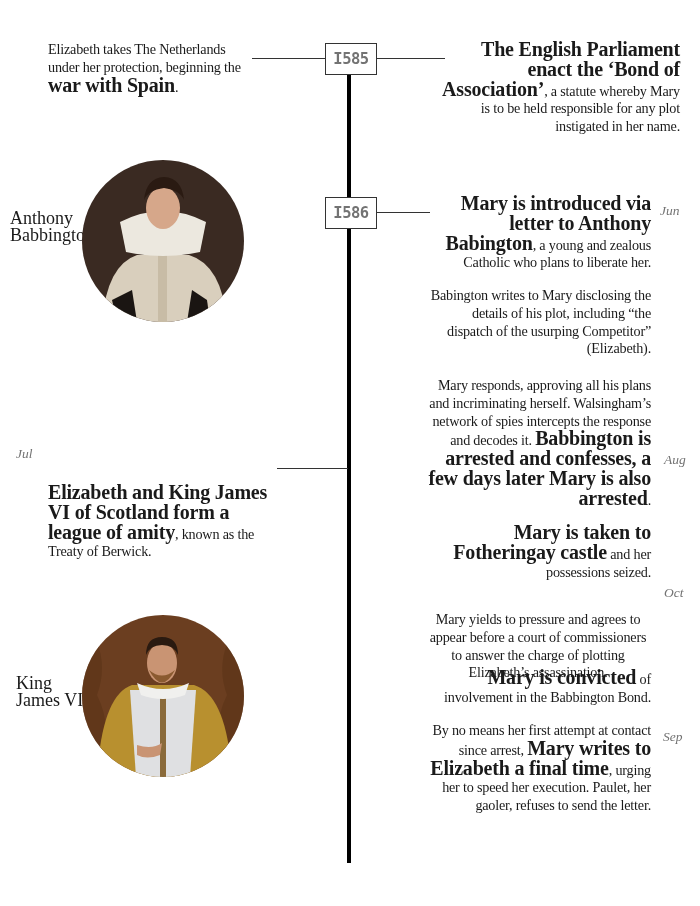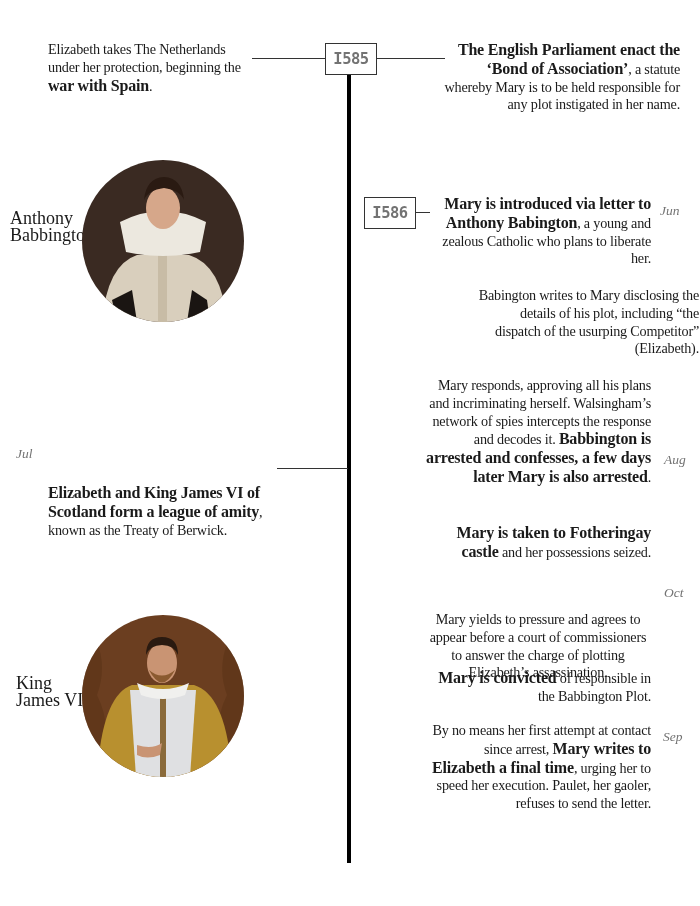--- a/index.html
+++ b/index.html
@@ -1,21 +1,21 @@
 <!DOCTYPE html>
 <html><head>
 <meta charset="utf-8">
 <style>
   html, body { margin:0; padding:0; background:#ffffff; }
   body { width:700px; height:906px; position:relative; overflow:hidden;
          font-family:"DejaVu Serif","Liberation Serif",serif; color:#1a1a1a; }
   .abs { position:absolute; }
   .txt { font-family:"Liberation Serif","DejaVu Serif",serif; font-size:14.2px; line-height:17.8px; letter-spacing:-0.2px; }
   .right { text-align:right; }
-  .b { font-weight:bold; font-size:16px;text-align:center; }
+  .b { font-weight:bold; font-size:20px;text-align:center; }
   .month { font-family:"Liberation Serif",serif; font-style:italic; font-size:13.5px; color:#737373; }
   .label { font-family:"Liberation Serif",serif; font-size:18px; line-height:17px; color:#1a1a1a; }
   .spine { left:347px; top:75px; width:4px; height:788px; background:#000; }
   .hline { height:1px; background:#333; }
   .yearbox { width:50px; height:30px; border:1.5px solid #333; background:#fff;
              font-family:"DejaVu Sans Mono","Liberation Mono",monospace; font-size:15.5px; font-weight:bold;
              text-align:center; line-height:30px; color:#737373; letter-spacing:-0.5px; }
   .portrait { border-radius:50%; overflow:hidden; }
 </style>
 </head>
@@ -46,47 +46,47 @@
     <path d="M30 140 L50 130 L55 162 L35 162 Z" fill="#1a1512"></path>
     <path d="M125 140 L110 130 L105 162 L128 162 Z" fill="#1a1512"></path>
     <rect x="76" y="95" width="9" height="67" fill="#c8bca6"></rect>
     <path d="M38 62 Q81 40 124 62 L118 92 Q81 100 44 92 Z" fill="#ece8df"></path>
     <ellipse cx="81" cy="48" rx="17" ry="21" fill="#d6a78a"></ellipse>
     <path d="M62 40 Q64 18 82 17 Q100 18 102 40 Q98 30 82 28 Q66 30 62 40 Z" fill="#2a1a12"></path>
   </svg>
 </div>
 
 <div class="abs hline" style="left:377px; top:212px; width:53px;"></div>
-<div class="abs yearbox" style="left:325px; top:197px;margin-left:39px;">I586</div>
+<div class="abs yearbox" style="left:325px; top:197px;">I586</div>
 
 <div class="abs txt right" style="left:425px; top:195px; width:226px;">
   <span class="b">Mary is introduced via letter to Anthony Babington</span><span>, a young and zealous Catholic who plans to liberate her.</span>
 </div>
 <div class="abs month" style="left:660px; top:203px;">Jun</div>
 
-<div class="abs txt right" style="left:425px; top:287px; width:226px;margin-left:48px;">
+<div class="abs txt right" style="left:425px; top:287px; width:226px;">
   <span>Babington writes to Mary disclosing the details of his plot, including “the dispatch of the usurping Competitor” (Elizabeth).</span>
 </div>
 
 <div class="abs txt right" style="left:418px; top:377px; width:233px;">
   <span>Mary responds, approving all his plans and incriminating herself. Walsingham’s network of spies intercepts the response and decodes it. </span><span class="b">Babbington is arrested and confesses, a few days later Mary is also arrested</span><span>.</span>
 </div>
 <div class="abs month" style="left:664px; top:452px;">Aug</div>
 
 <div class="abs txt right" style="left:425px; top:524px; width:226px;">
   <span class="b">Mary is taken to Fotheringay castle</span><span> and her possessions seized.</span>
 </div>
 
 <div class="abs txt right" style="left:425px; top:611px; width:226px;text-align:center;">
   <span>Mary yields to pressure and agrees to appear before a court of commissioners to answer the charge of plotting Elizabeth’s assassination.</span>
 </div>
 <div class="abs month" style="left:664px; top:585px;">Oct</div>
 
 <div class="abs txt right" style="left:425px; top:669px; width:226px;">
-  <span class="b">Mary is convicted</span><span> of responsible in the Babbington Plot.</span>
+  <span class="b">Mary is convicted</span><span> of involvement in the Babbington Bond.</span>
 </div>
 
 <div class="abs txt right" style="left:425px; top:722px; width:226px;">
   <span>By no means her first attempt at contact since arrest, </span><span class="b">Mary writes to Elizabeth a final time</span><span>, urging her to speed her execution. Paulet, her gaoler, refuses to send the letter.</span>
 </div>
 <div class="abs month" style="left:663px; top:729px;">Sep</div>
 
 <div class="abs month" style="left:16px; top:446px;">Jul</div>
 <div class="abs txt" style="left:48px; top:444px; width:225px;margin-top:40px;">
   <span class="b">Elizabeth and King James VI of Scotland form a league of amity</span><span>, known as the Treaty of Berwick.</span>

